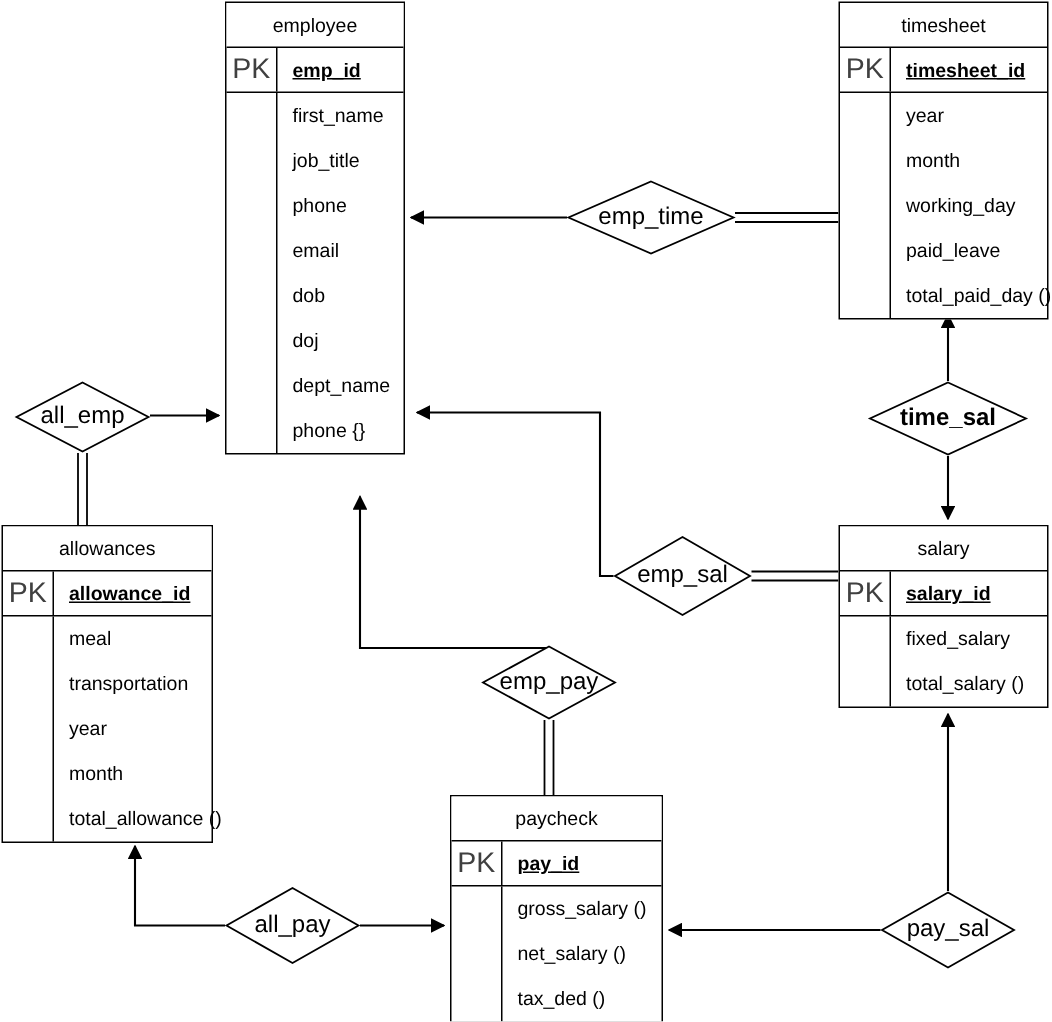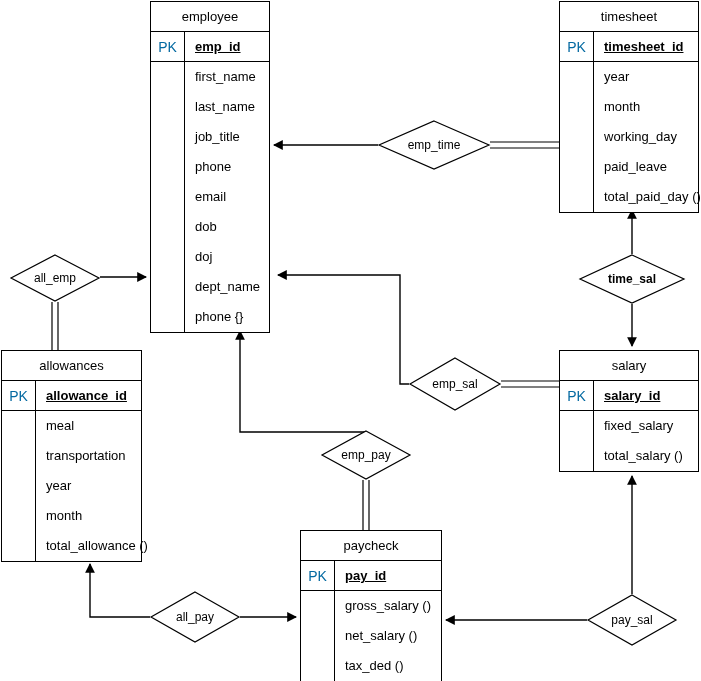--- a/index.html
+++ b/index.html
@@ -46,22 +46,22 @@
     display: flex;
     height: 30px;
     border-bottom: 1px solid #000000;
     box-sizing: border-box;
   }
   .pk-tag {
     width: 34px;
     min-width: 34px;
     line-height: 30px;
     text-align: center;
-    font-size: 14px;
-    color: #0369a1;
+    font-size: 19px;
+    color: #404040;
     border-right: 1px solid #000000;
     box-sizing: border-box;
   }
   .pk-name {
     flex: 1;
     line-height: 30px;
     font-size: 13px;
     color: #000000;
     padding-left: 10px;
     box-sizing: border-box;
@@ -102,21 +102,21 @@
   }
   .rel-label {
     position: absolute;
     left: 0;
     top: 0;
     width: 100%;
     height: 100%;
     display: flex;
     align-items: center;
     justify-content: center;
-    font-size: 12px;
+    font-size: 16px;
     color: #000000;
     white-space: nowrap;
     pointer-events: none;
   }
 </style>
 </head>
 <body>
 
 <div id="canvas">
 
@@ -191,21 +191,20 @@
   <div class="entity" style="left:150px; top:1px; width:120px;">
     <div class="entity-title">employee</div>
     <div class="pk-row">
       <div class="pk-tag">PK</div>
       <div class="pk-name"><span>emp_id</span></div>
     </div>
     <div class="attr-block">
       <div class="attr-gutter"></div>
       <div class="attr-list">
         <div class="attr-row">first_name</div>
-        <div class="attr-row">last_name</div>
         <div class="attr-row">job_title</div>
         <div class="attr-row">phone</div>
         <div class="attr-row">email</div>
         <div class="attr-row">dob</div>
         <div class="attr-row">doj</div>
         <div class="attr-row">dept_name</div>
         <div class="attr-row">phone {}</div>
       </div>
     </div>
   </div>

